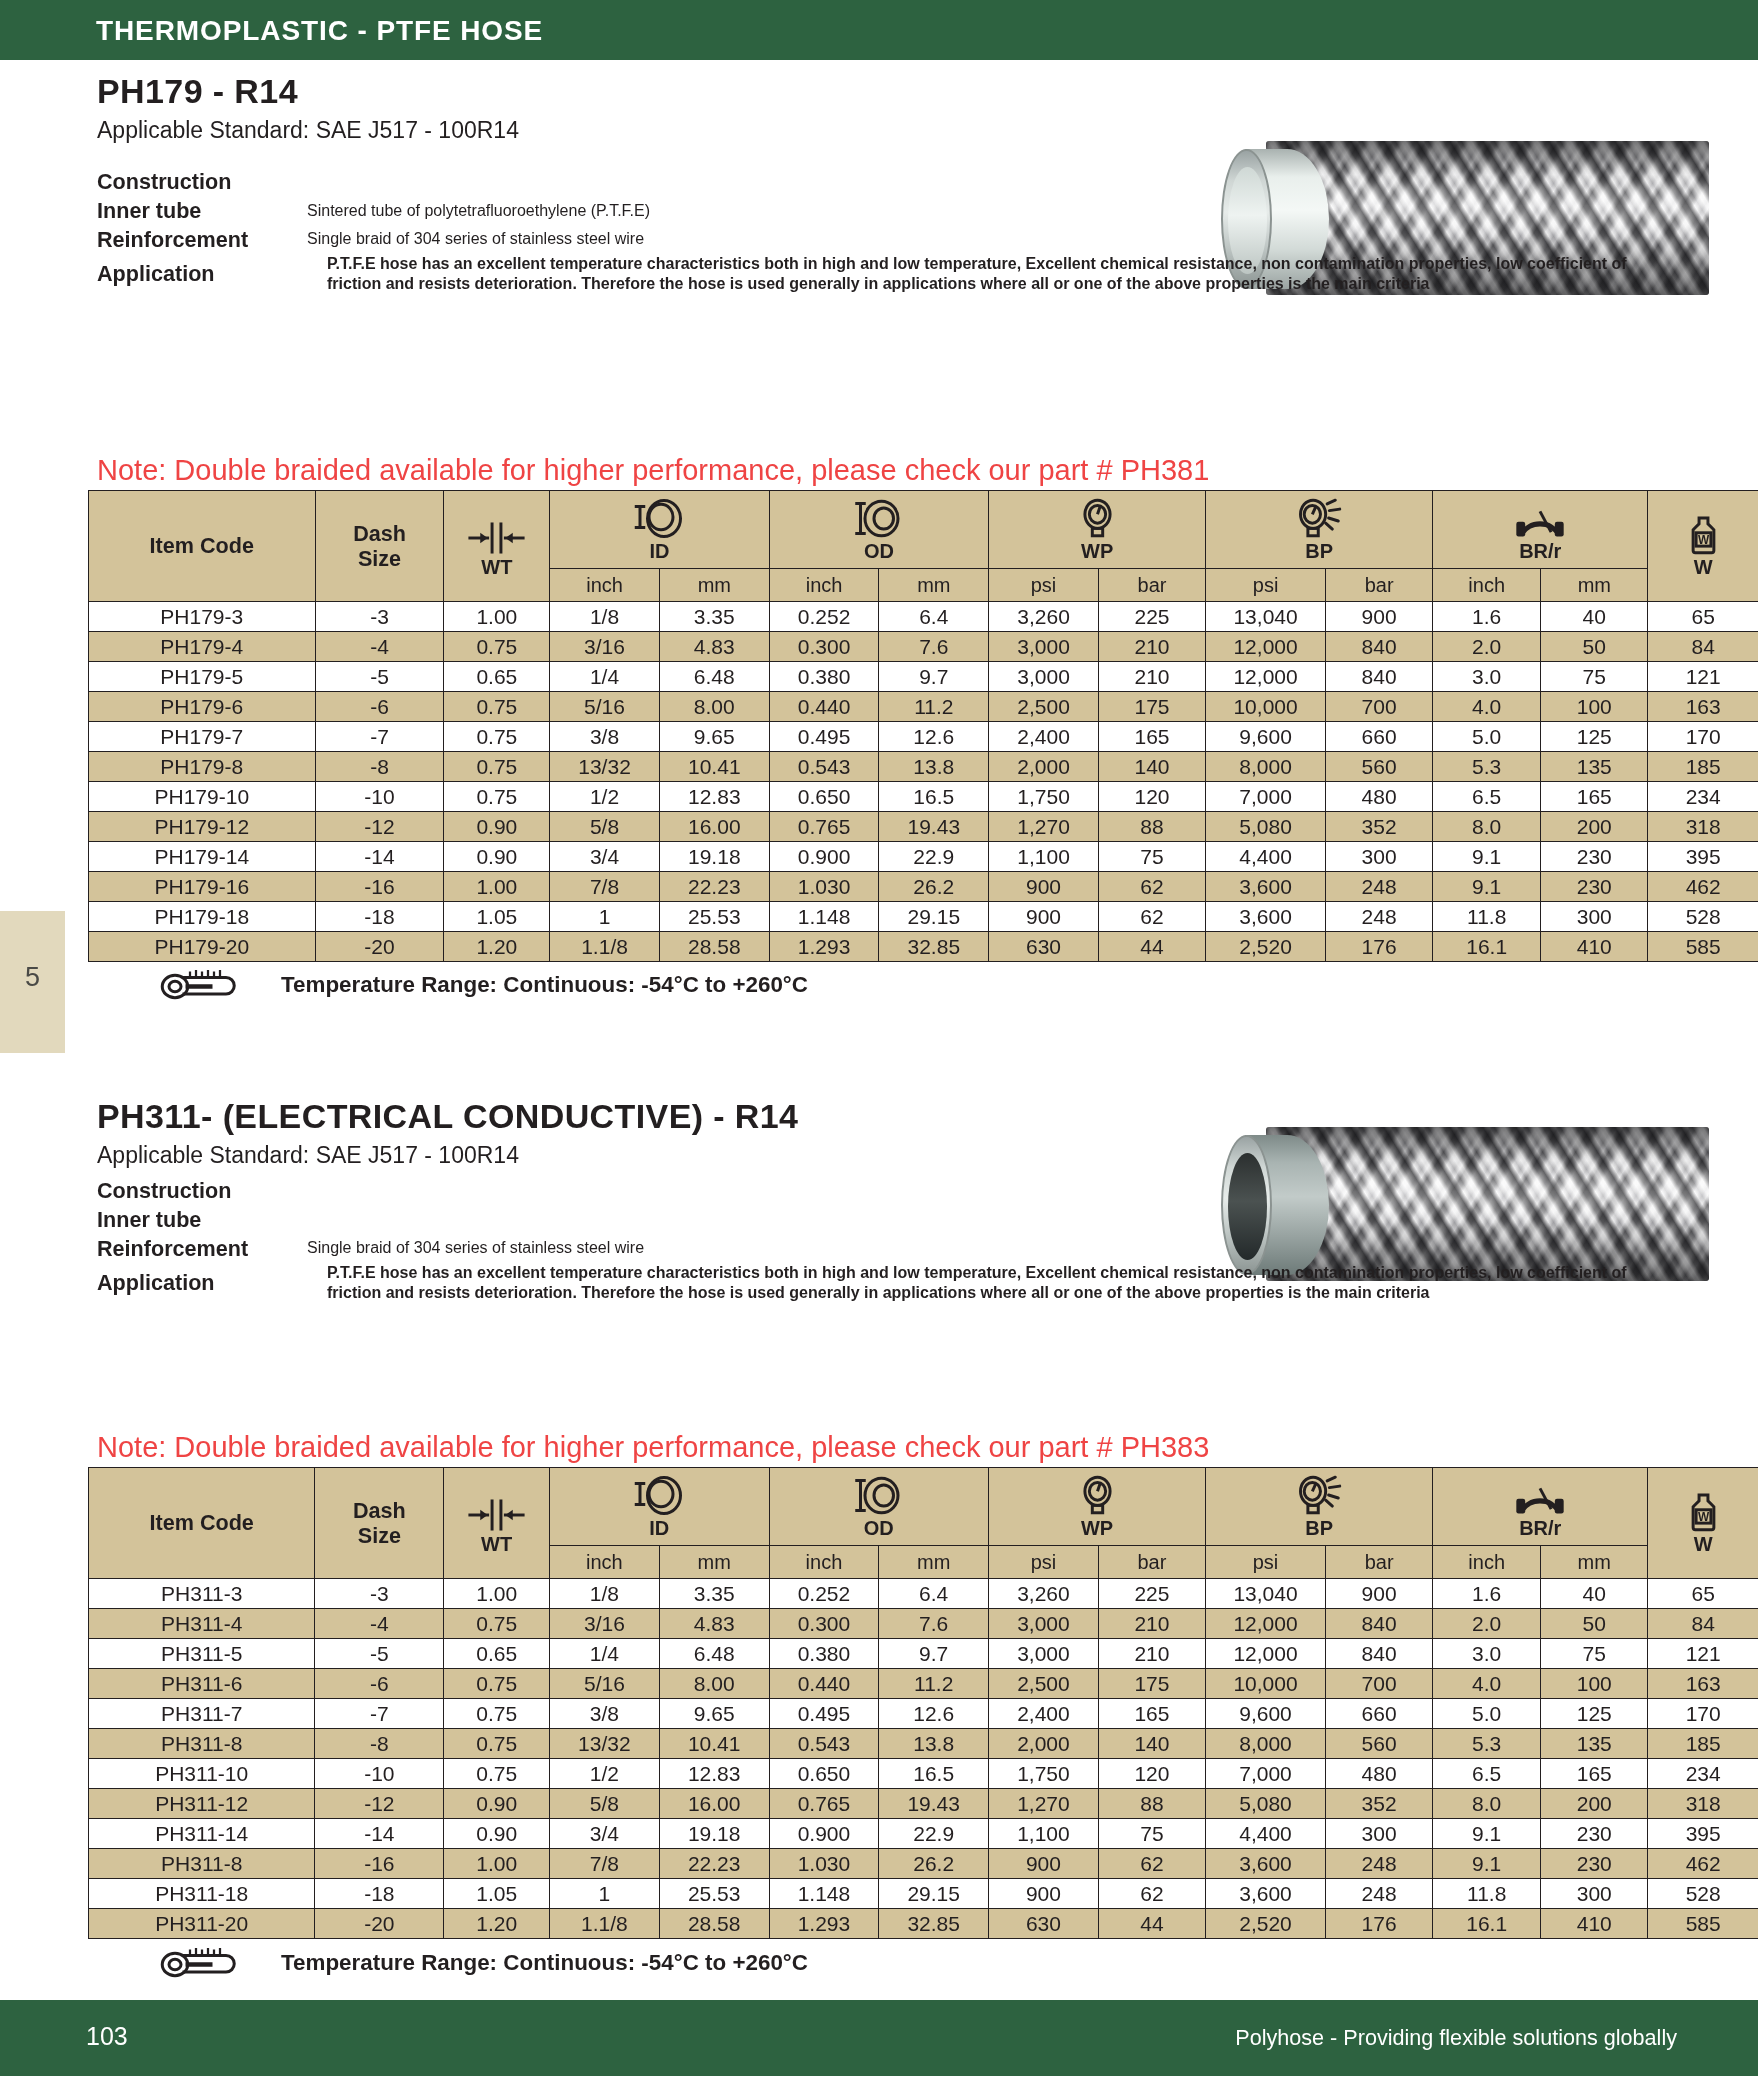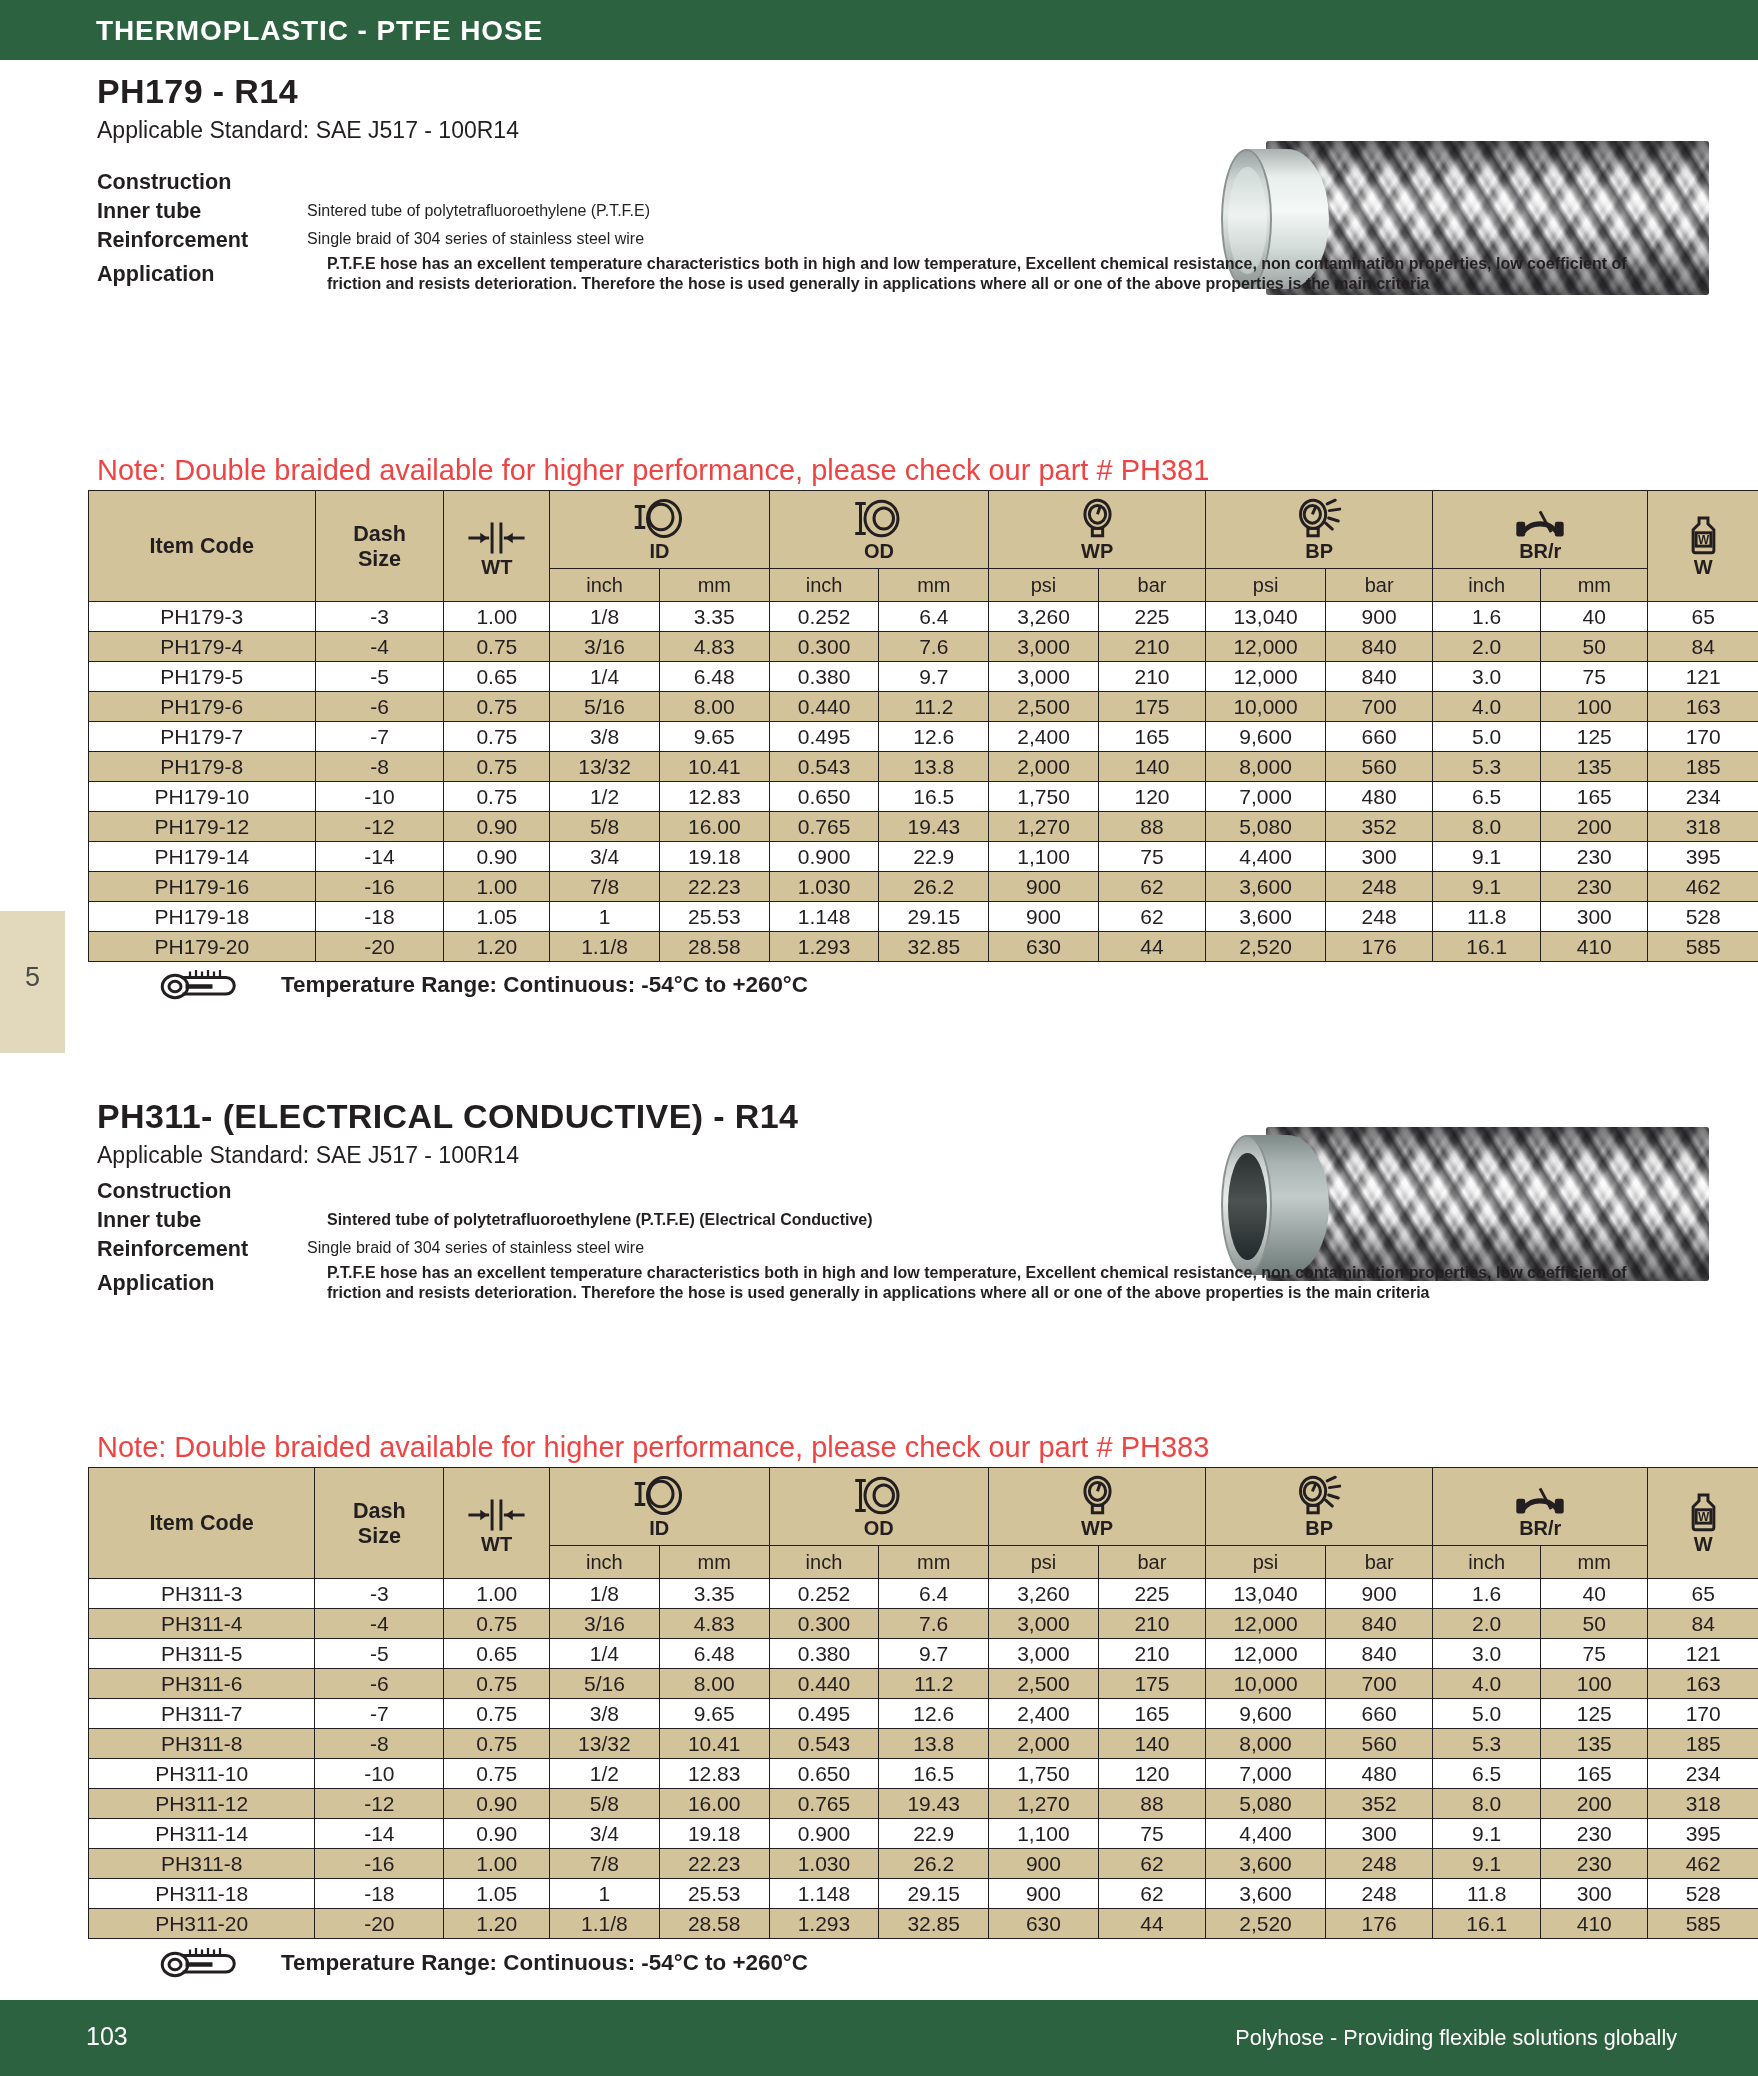--- a/index.html
+++ b/index.html
@@ -607,21 +607,20 @@
       <div class="hose-liner-face">
         <div class="hose-bore bore-dark"></div>
       </div>
     </div>
   </div>
 
   <div class="constr">
     <div class="constr-head">Construction</div>
     <div class="constr-row">
       <div class="constr-label">Inner tube</div>
-      <div class="constr-val bold">Sintered tube of polytetrafluoroethylene (P.T.F.E) (Electrical Conductive)</div>
     </div>
     <div class="constr-row">
       <div class="constr-label">Reinforcement</div>
       <div class="constr-val">Single braid of 304 series of stainless steel wire</div>
     </div>
     <div class="constr-row">
       <div class="constr-label">Application</div>
       <div class="constr-val app bold">P.T.F.E hose has an excellent temperature characteristics both in high and low temperature, Excellent chemical resistance, non contamination properties, low coefficient of friction and resists deterioration. Therefore the hose is used generally in applications where all or one of the above  properties is the main criteria</div>
     </div>
   </div>

